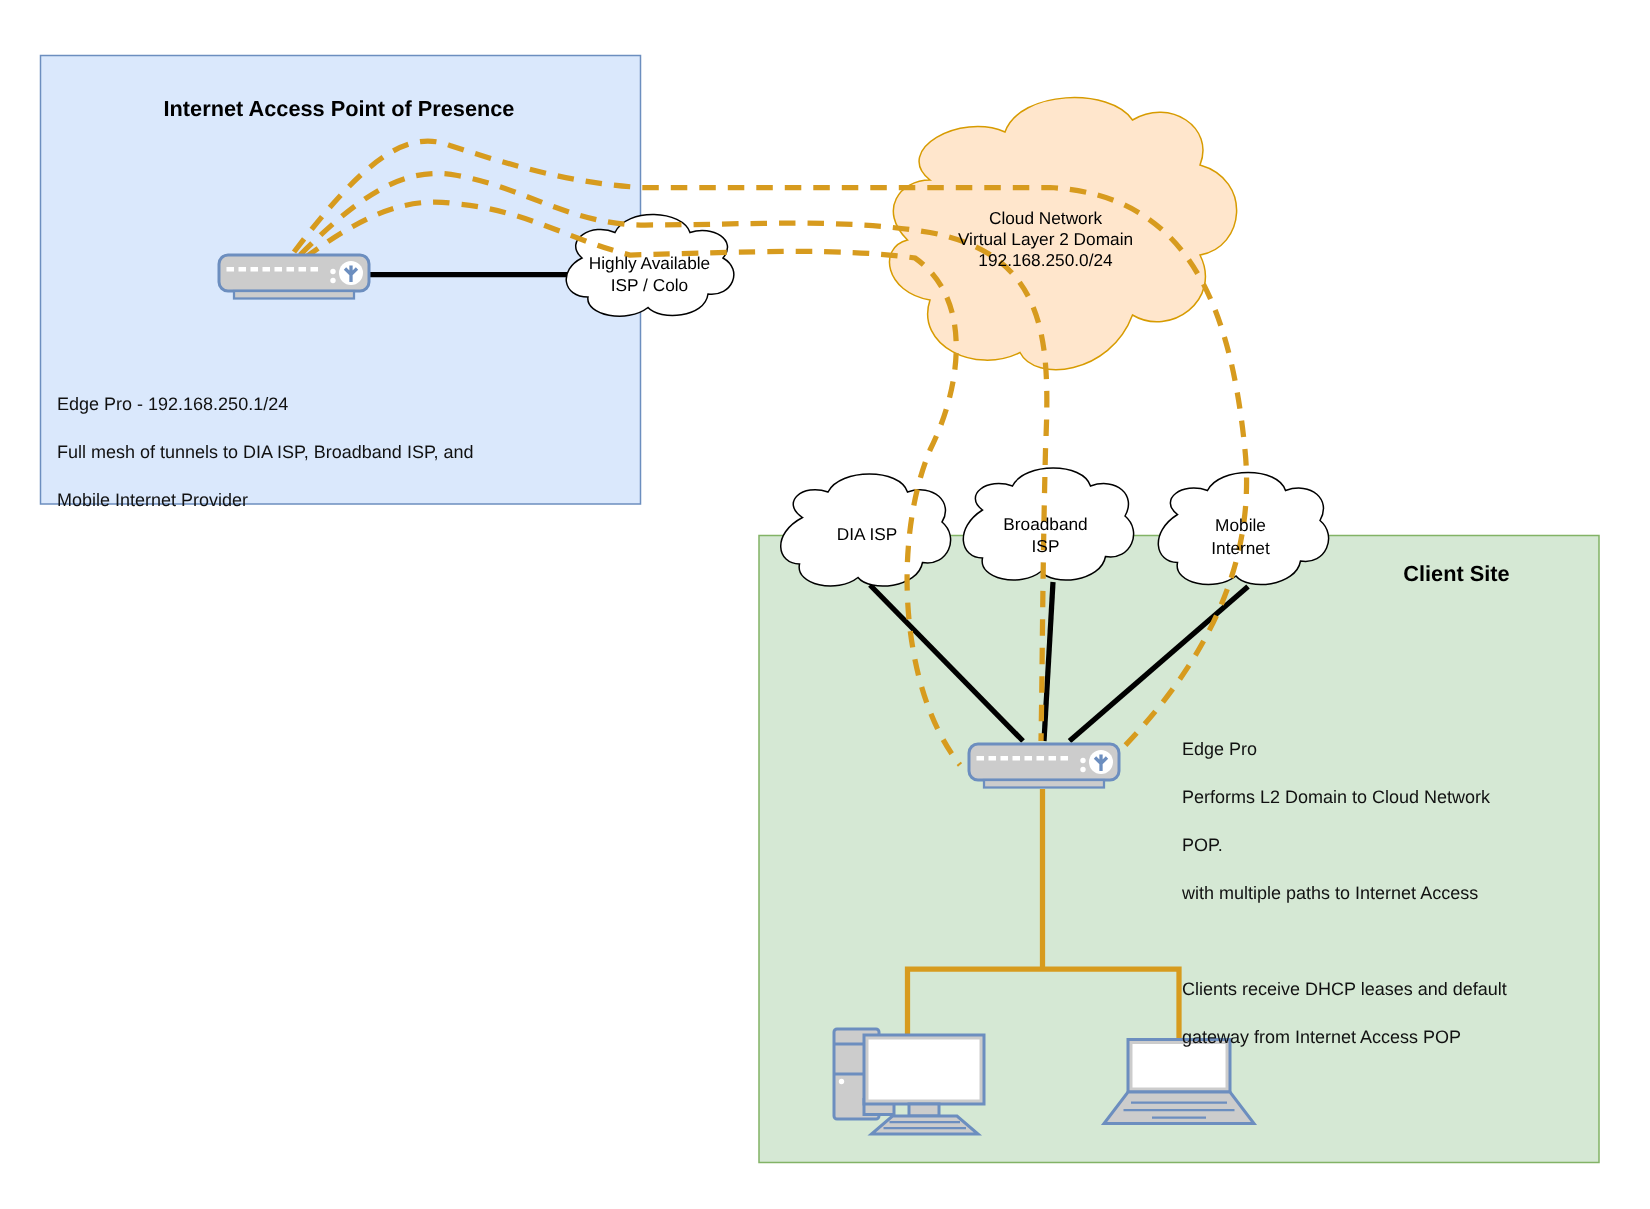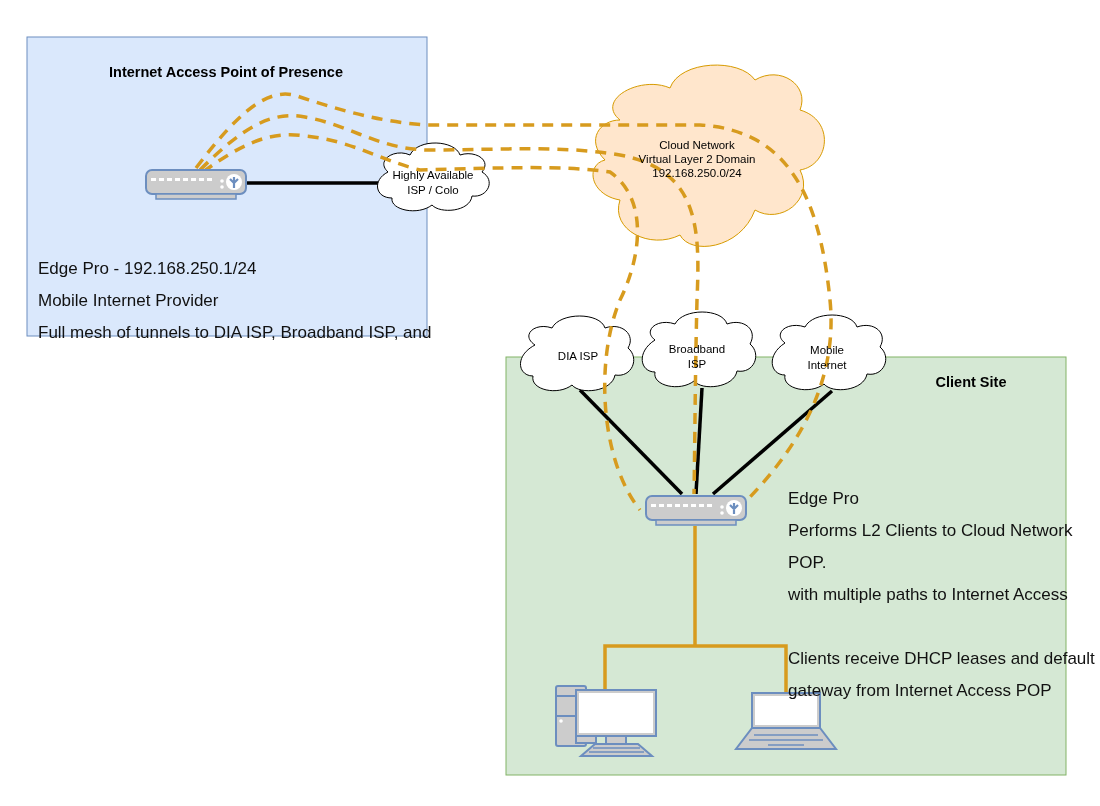--- a/index.html
+++ b/index.html
@@ -1,19 +1,19 @@
 <!DOCTYPE html>
 <html><head>
 <meta charset="utf-8">
 <style>
   html, body { margin:0; padding:0; background:#ffffff; }
   body { width:1100px; height:806px; position:relative; overflow:hidden; font-family:"Liberation Sans", sans-serif; color:#000; }
   svg.diagram { position:absolute; left:0; top:0; }
   .txt { font-family:"Liberation Sans", sans-serif; }
-  .desc { position:absolute; font-size:17px; line-height:16px; white-space:pre-line; color:#111; }
+  .desc { position:absolute; font-size:12px; line-height:16px; white-space:pre-line; color:#111; }
 </style>
 </head>
 <body>
 
 <svg class="diagram" width="1100" height="806" viewBox="0 0 1100 806" xmlns="http://www.w3.org/2000/svg">
   <defs>
     <g id="router-shape">
       <rect x="0" y="0" width="100" height="24" rx="6" fill="#cccccc" stroke="#6c8ebf" stroke-width="2"></rect>
       <rect x="10" y="24" width="80" height="5" fill="#cccccc" stroke="#6c8ebf" stroke-width="1.5"></rect>
       <g fill="#ffffff">
@@ -104,25 +104,25 @@
     <text x="697" y="353">Broadband</text>
     <text x="697" y="368">ISP</text>
 
     <text x="827" y="354">Mobile</text>
     <text x="827" y="369">Internet</text>
   </g>
 </svg>
 
 <div class="desc" style="left:38px; top:245px;">
   <div>Edge Pro - 192.168.250.1/24</div>
+  <div>Full mesh of tunnels to DIA ISP, Broadband ISP, and</div>
   <div>Mobile Internet Provider</div>
-  <div>Full mesh of tunnels to DIA ISP, Broadband ISP, and</div>
 </div>
 
 <div class="desc" style="left:788px; top:475px;">
   <div>Edge Pro</div>
-  <div>Performs L2 Clients to Cloud Network</div>
+  <div>Performs L2 Domain to Cloud Network</div>
   <div>POP.</div>
   <div>with multiple paths to Internet Access</div>
   <div style="height:16px"></div>
   <div>Clients receive DHCP leases and default</div>
   <div>gateway from Internet Access POP</div>
 </div>
 
 </body></html>

